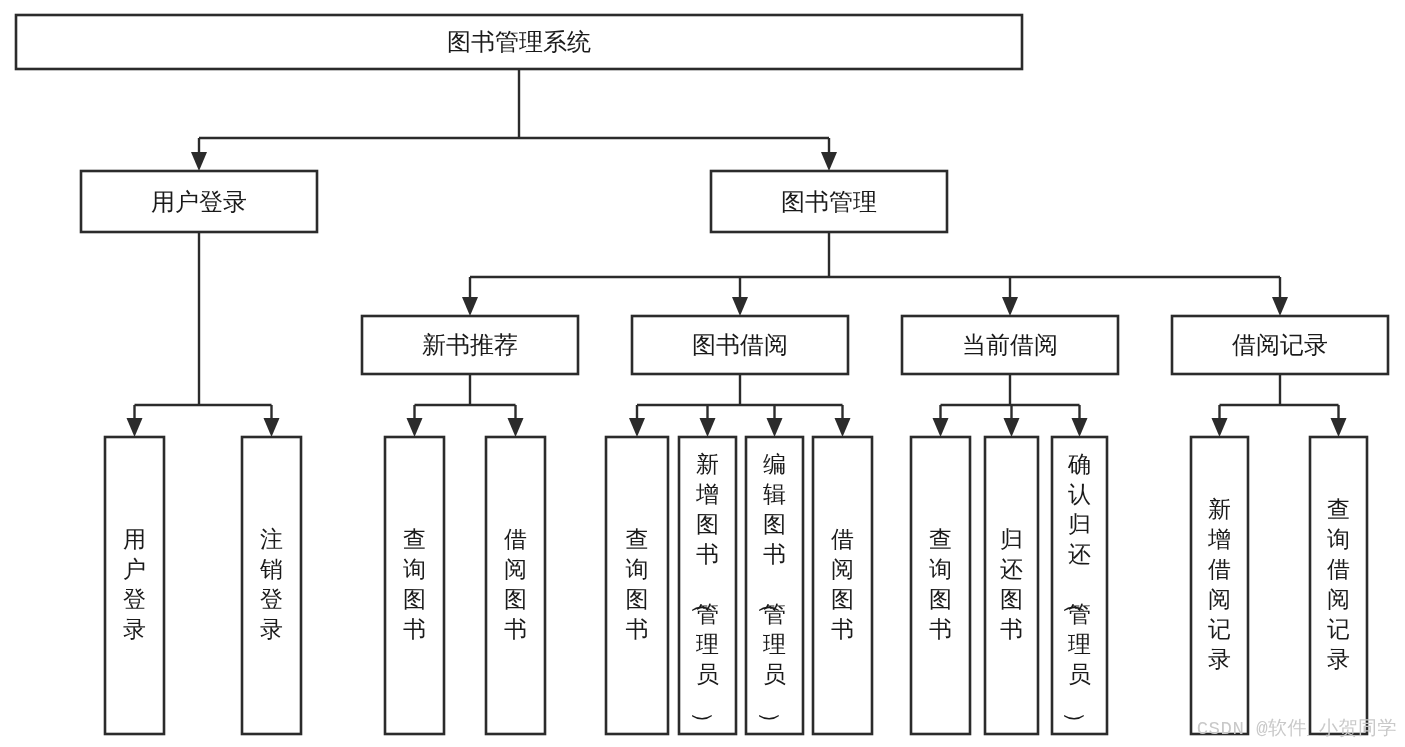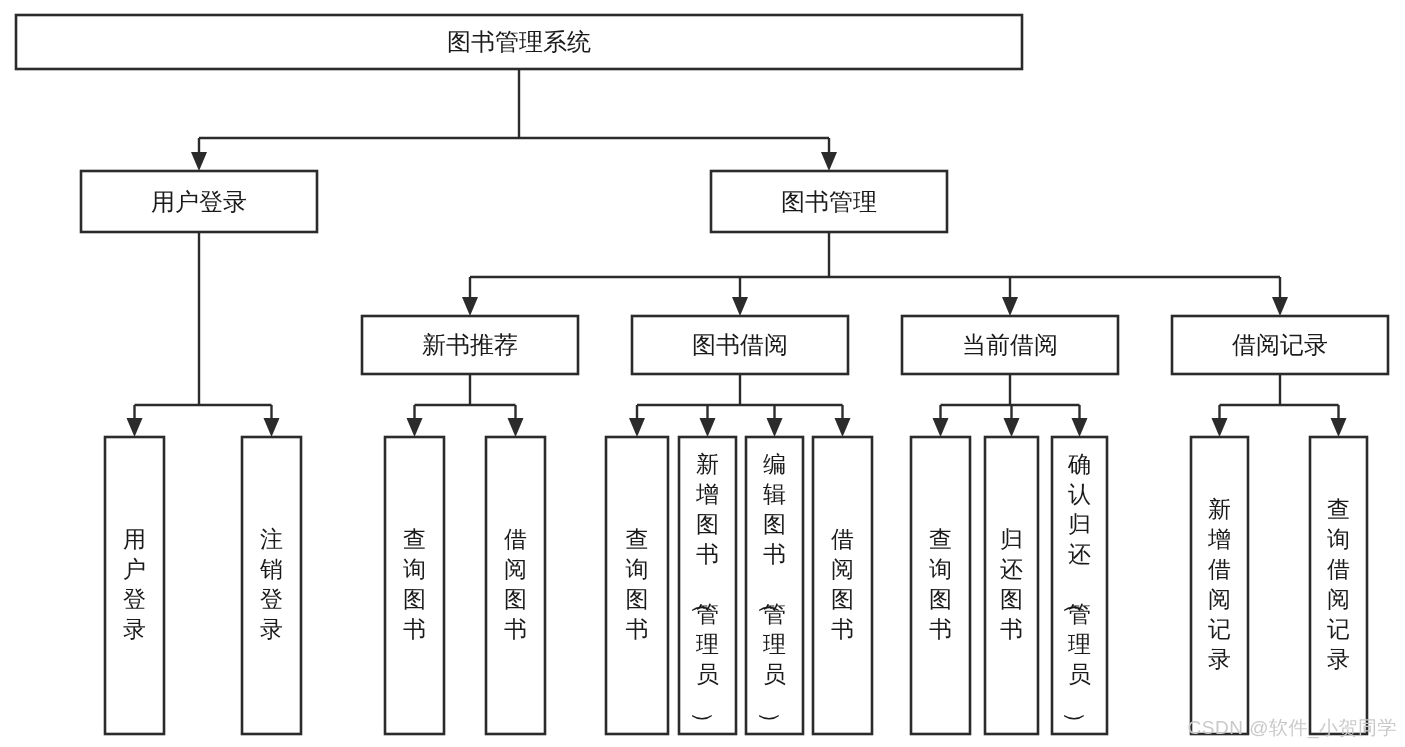--- a/index.html
+++ b/index.html
@@ -23,21 +23,21 @@
     fill:#1a1a1a;
     font-family:"DejaVu Sans","Liberation Sans",sans-serif;
     font-size:23px;
     text-anchor:middle;
   }
   .conn{stroke:#2b2b2b;stroke-width:2.4;fill:none;}
   .arrow-head{fill:#2b2b2b;stroke:none;}
   .watermark{
     position:absolute;
     right:8px;bottom:6px;
-    font-family:Liberation Sans, sans-serif;
+    font-family:Liberation Mono, monospace;
     font-size:19px;
     color:#c9c9c9;
     letter-spacing:0.5px;
     white-space:nowrap;
     user-select:none;
   }
 </style>
 </head>
 <body>
 

